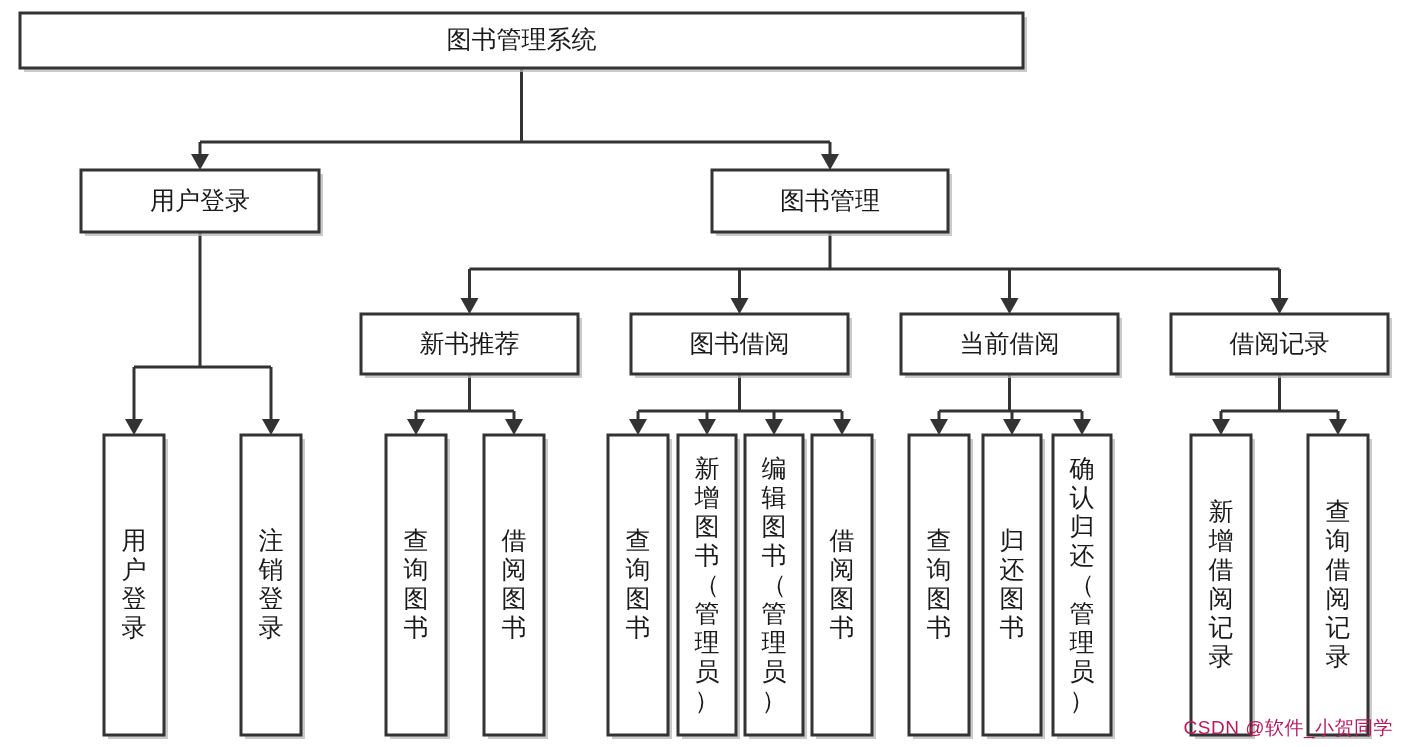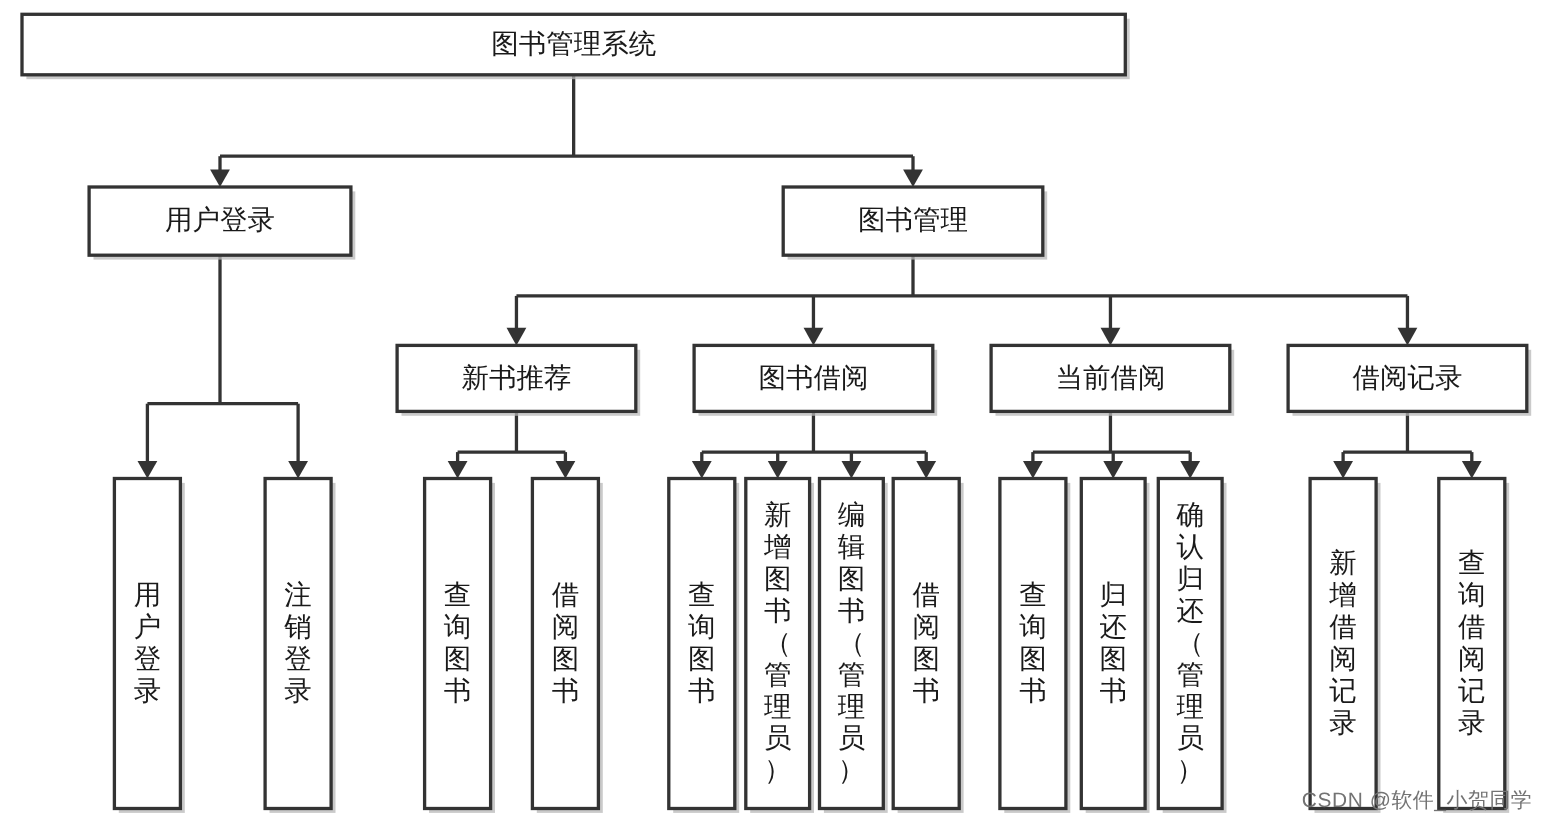--- a/index.html
+++ b/index.html
@@ -56,21 +56,21 @@
     font-size: 25px;
     fill: #1a1a1a;
     text-anchor: middle;
   }
   .watermark {
     position: absolute;
     right: 12px;
     bottom: 6px;
     font-family: "Liberation Sans", "DejaVu Sans", sans-serif;
     font-size: 19px;
-    color: #737373;
+    color: #be185d;
     white-space: nowrap;
     letter-spacing: 0.5px;
     pointer-events: none;
   }
 </style>
 </head>
 <body>
 
 <div id="diagram-root">
   <svg class="flowchart" viewBox="0 0 1405 747" xmlns="http://www.w3.org/2000/svg">

